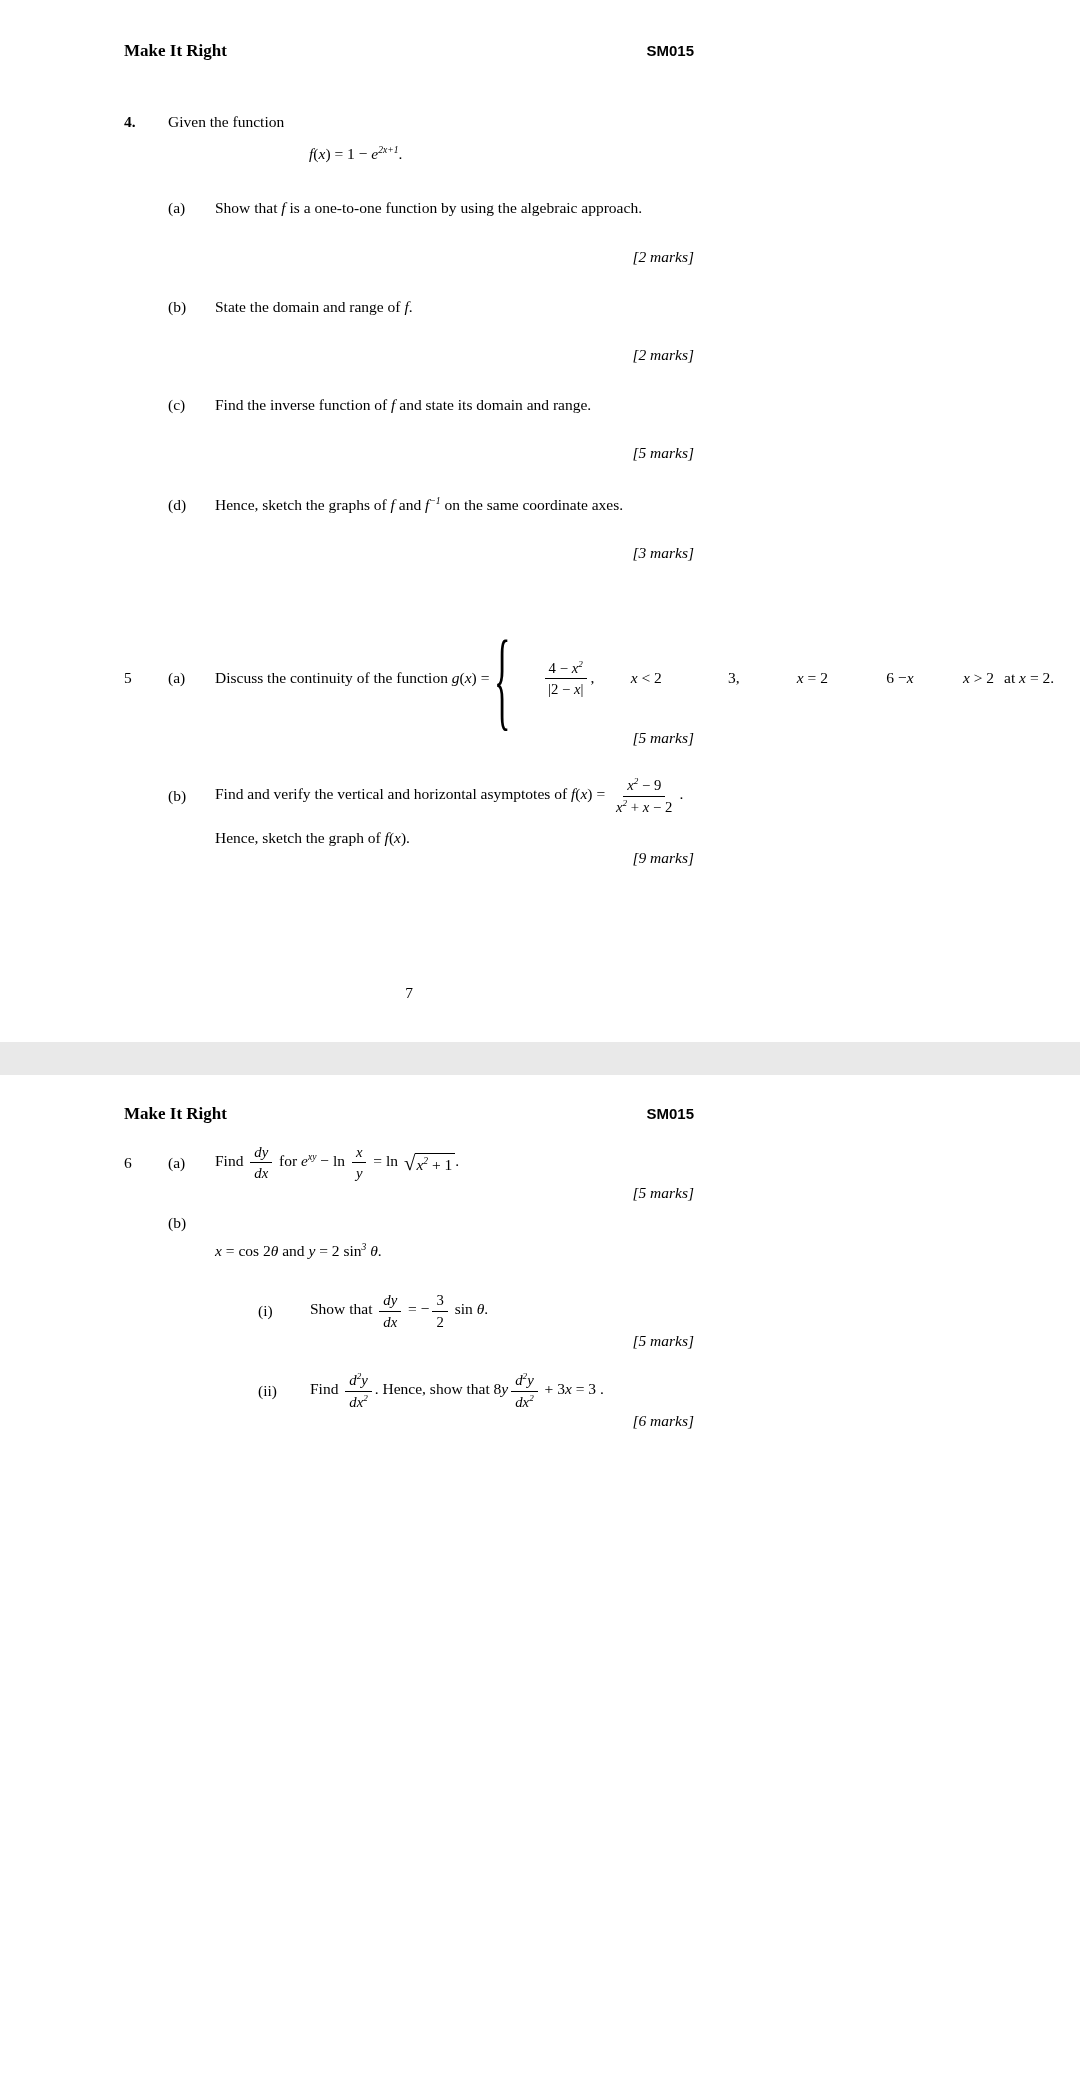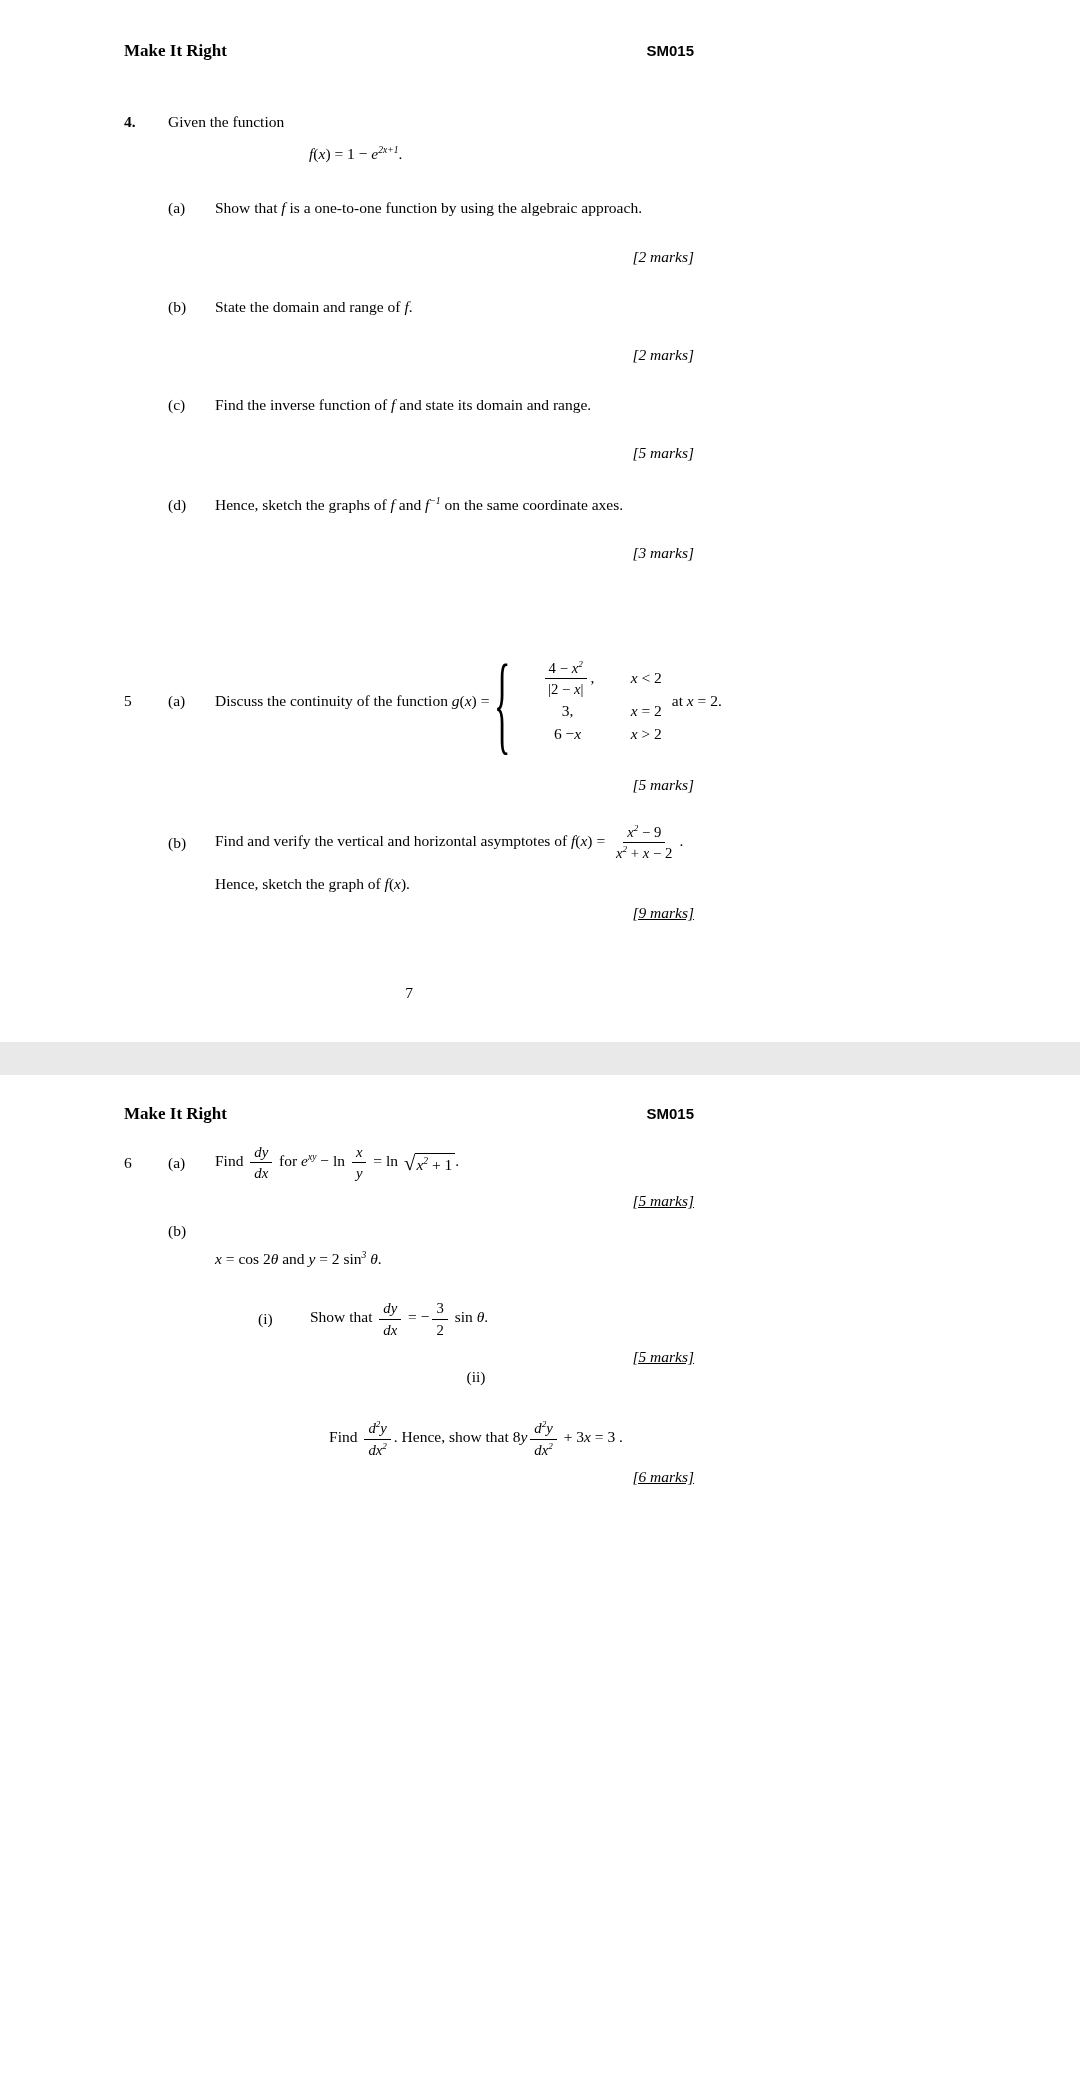--- a/index.html
+++ b/index.html
@@ -34,43 +34,43 @@
   .frac{display:inline-flex;flex-direction:column;align-items:center;vertical-align:middle;
         margin:0 3px;line-height:1.25;font-size:0.95em;text-align:center;}
   .frac>.num{border-bottom:1px solid #000;padding:0 4px 1px;display:block;}
   .frac>.den{padding:1px 4px 0;display:block;}
   .sqrt{display:inline-flex;align-items:flex-start;vertical-align:-3px;margin-left:2px;}
   .sqrt>.rad{font-size:1.35em;line-height:1;}
   .sqrt>.radicand{border-top:1px solid #000;padding:1px 3px 0 1px;}
   .pw{display:inline-flex;align-items:center;margin:0 10px 0 4px;}
   .pw-brace{display:inline-block;font-size:38px;transform:scaleY(2.9) scaleX(0.9);
             transform-origin:center;line-height:1;margin-right:8px;}
-  .pw-rows{display:flex;flex-direction:column;gap:3px;}
+  .pw-rows{display:flex;flex-direction:row;gap:24px;}
   .pw-row{display:flex;align-items:center;}
   .pw-expr{flex:0 0 96px;display:flex;justify-content:center;align-items:center;}
   .pw-cond{margin-left:15px;}
   .flexline{display:flex;align-items:center;}
   .page-footer{position:absolute;bottom:39px;left:124px;width:570px;text-align:center;}
   
   .mt-q4{margin-top:50px;}
   .mt-f{margin-top:12px;}
   .mt-pa{margin-top:34px;}
   .mt-m{margin-top:28px;}
   .mt-pb{margin-top:30px;}
   .mt-pd{margin-top:32px;}
   .mt-q5{margin-top:95px;}
   .mt-q5m{margin-top:30px;}
   .mt-q5b{margin-top:28px;}
   .mt-l2{margin-top:12px;}
-  .mt-m8{margin-top:8px;text-decoration:underline;}
+  .mt-m8{}
   .mt-q6{margin-top:18px;}
   .mt-bi{margin-top:10px;}
   .mt-eq{margin-top:8px;}
   .mt-i{margin-top:30px;}
-  .mt-ii{flex-direction:column;}
+  .mt-ii{margin-top:20px;}
 </style>
 </head>
 <body>
 
 <div class="canvas">
 
   <section class="page page-1">
     <div class="content">
 
       <div class="page-header">

